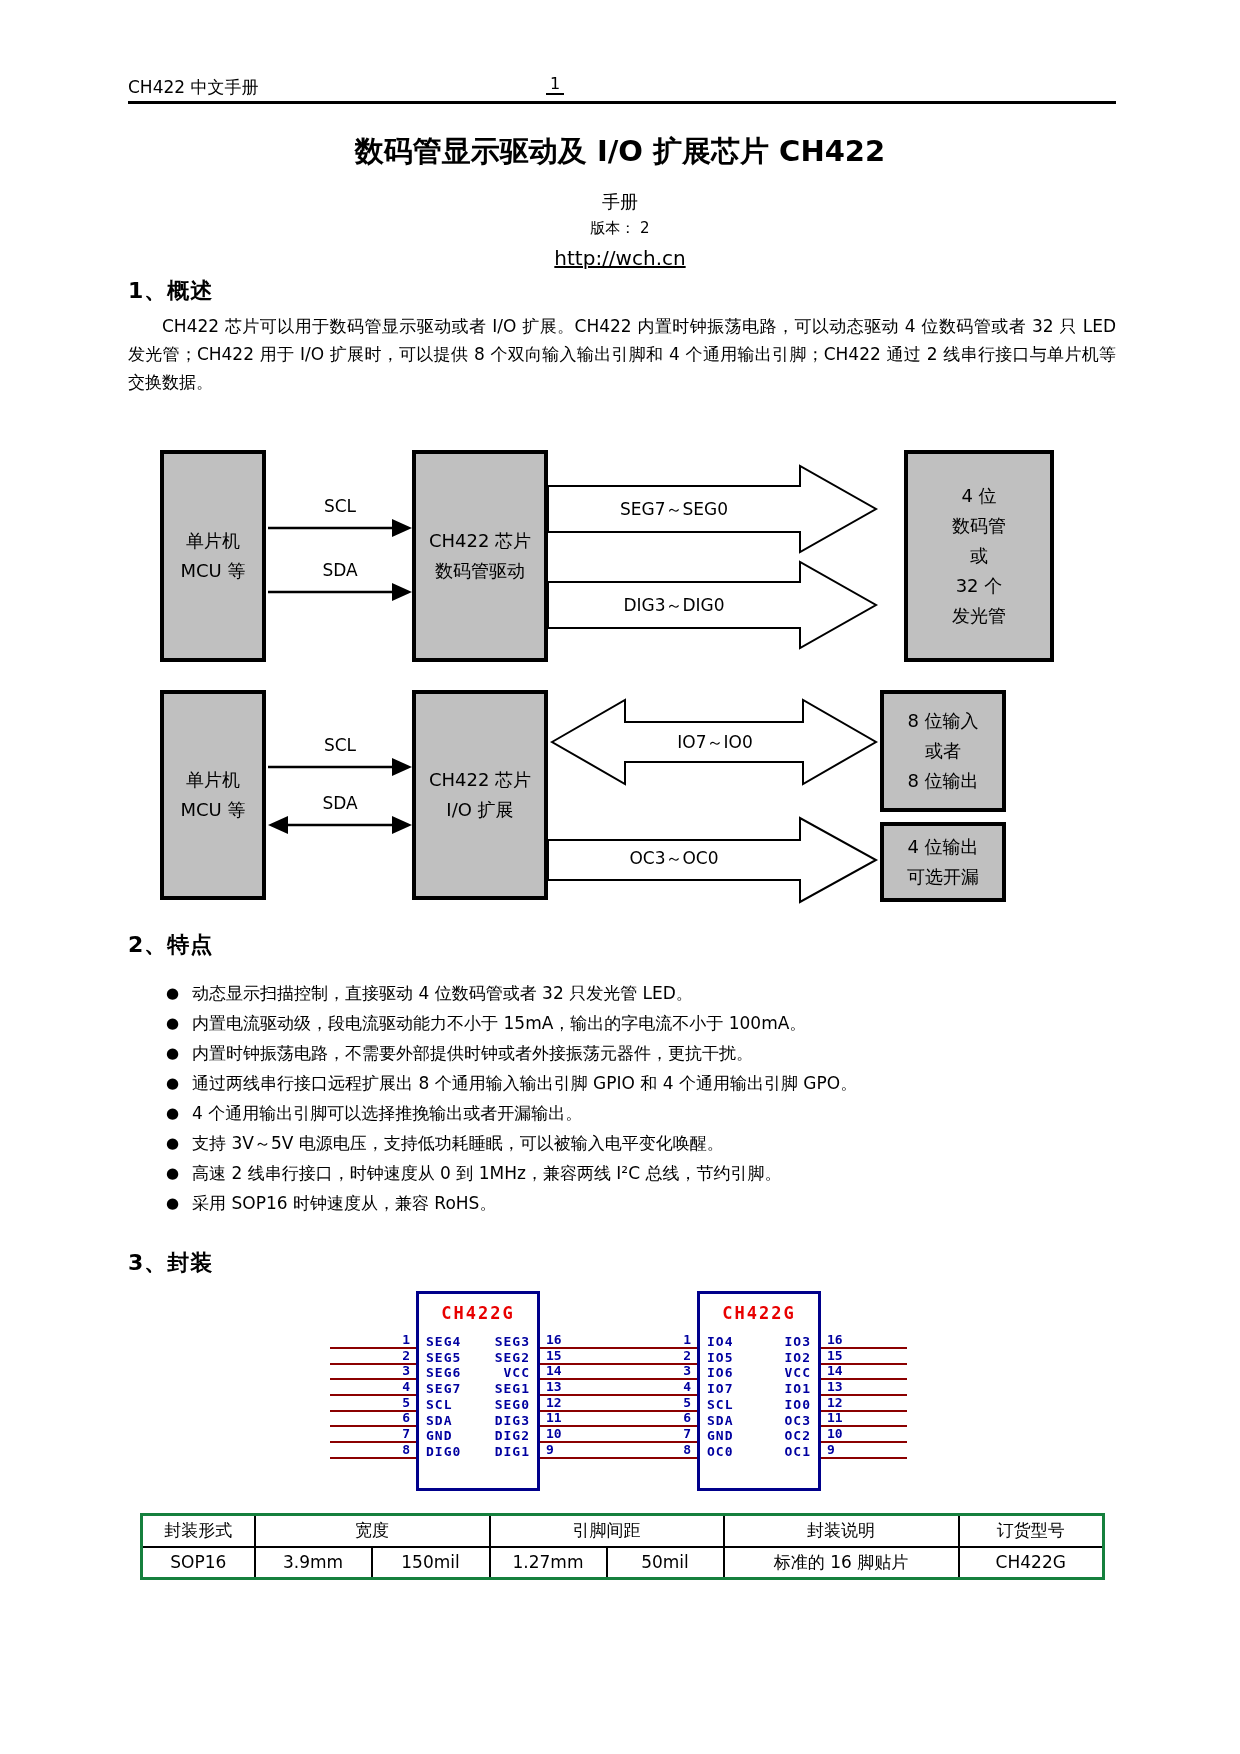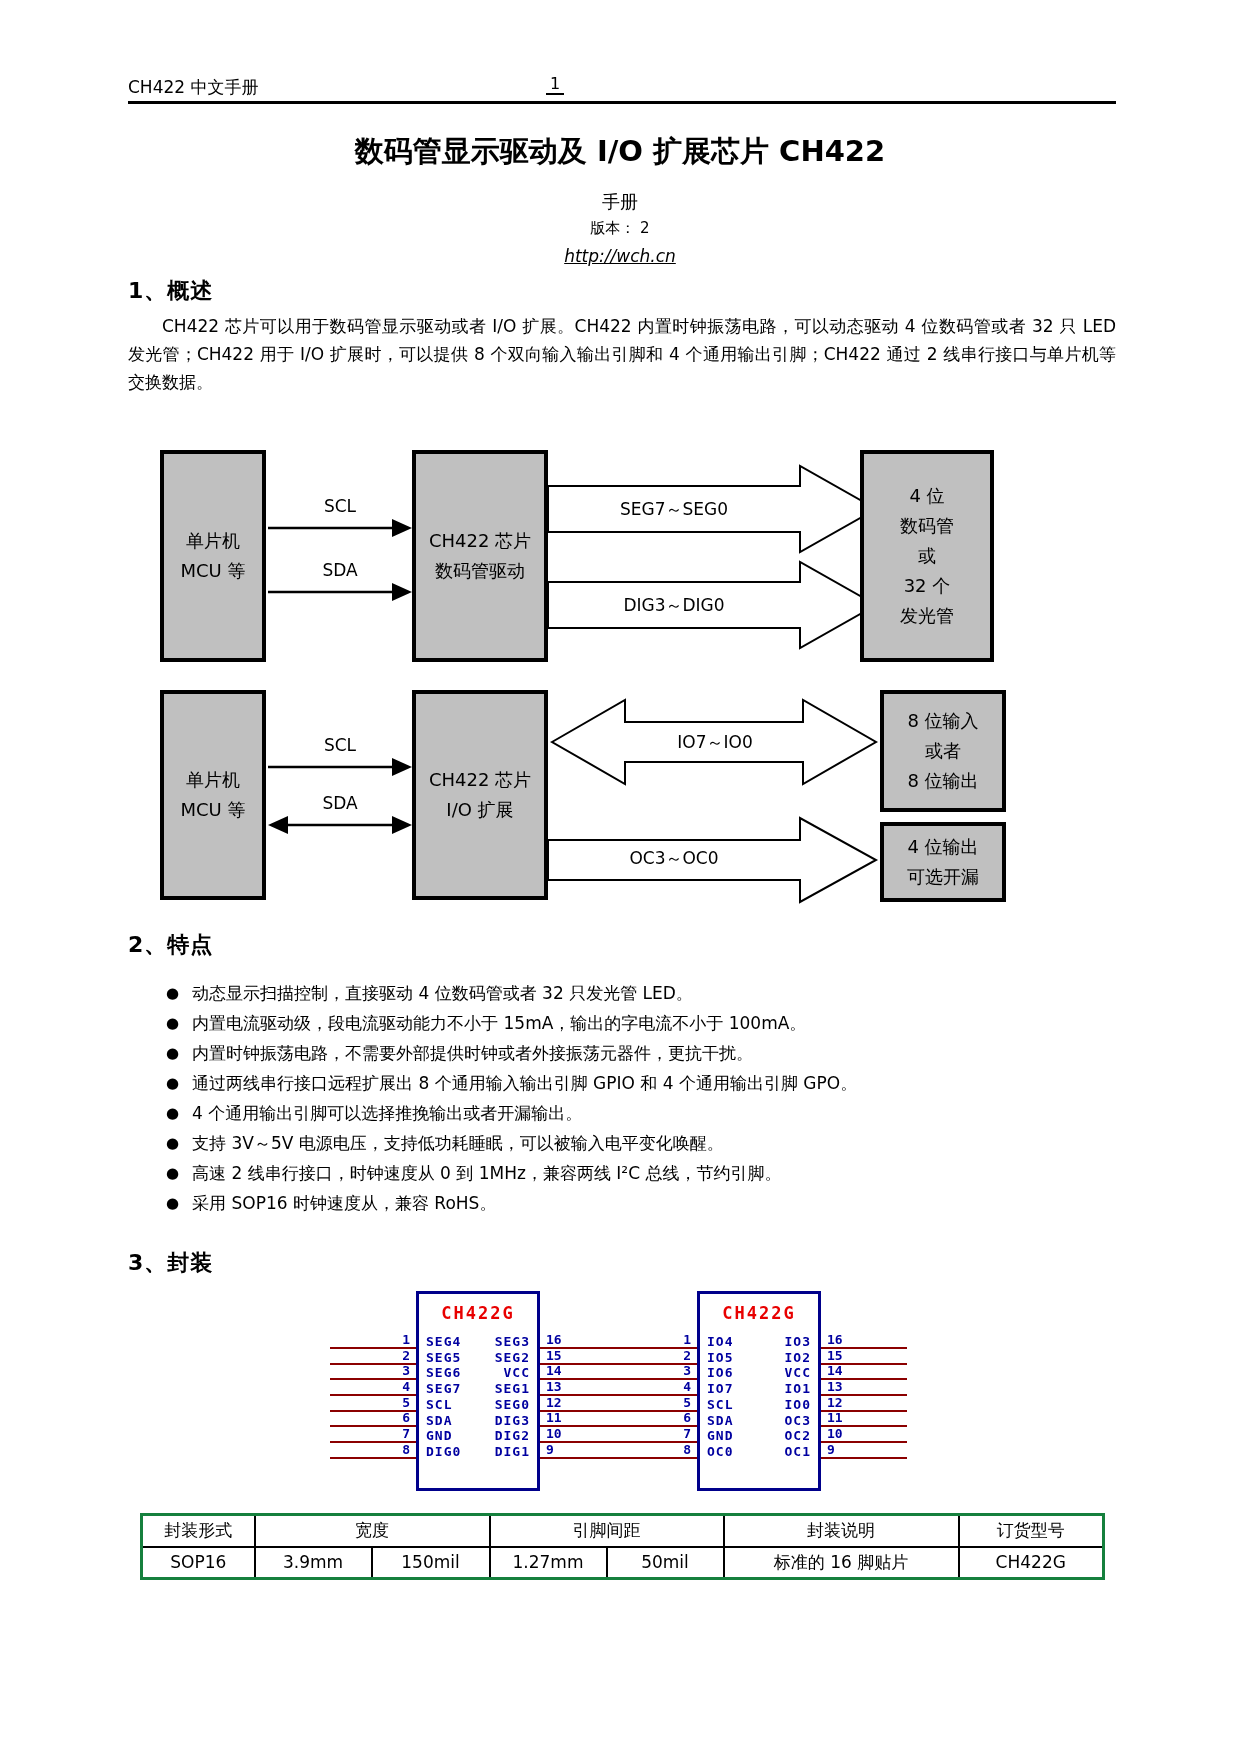--- a/index.html
+++ b/index.html
@@ -8,21 +8,21 @@
 
   
   .hdr-left { position:absolute; left:128px; top:76px; font-size:17px; }
   .hdr-page { position:absolute; left:546px; top:74px; font-size:16px; border-bottom:2px solid #000; padding:0 4px; }
   .hdr-rule { position:absolute; left:128px; top:101px; width:988px; height:3px; background:#000; }
 
   
   .doc-title { position:absolute; left:0; top:132px; width:100%; text-align:center; font-size:29px; font-weight:bold; }
   .sub1 { position:absolute; left:0; top:190px; width:100%; text-align:center; font-size:18px; }
   .sub2 { position:absolute; left:0; top:219px; width:100%; text-align:center; font-size:15px; }
-  .weblink { position:absolute; left:0; top:246px; width:100%; text-align:center; font-size:17px;font-style:italic; }
+  .weblink { position:absolute; left:0; top:246px; width:100%; text-align:center; font-size:20px; }
   .weblink a { color:#000; text-decoration:underline; }
 
   .h2 { position:absolute; left:128px; font-size:22px; font-weight:bold; letter-spacing:1px; }
   .para { position:absolute; left:128px; top:312px; width:988px; font-size:17px; line-height:28px; text-indent:2em; text-align:justify; }
 
   
   .diag { position:absolute; left:0; width:1240px; }
   .gbox { position:absolute; background:#c0c0c0; border:4px solid #000; display:flex; align-items:center; justify-content:center; text-align:center; white-space:pre-line; font-size:18px; line-height:30px; }
   .dlabel { position:absolute; text-align:center; font-size:17px; }
   svg.conn { position:absolute; left:0; top:0; }
@@ -72,21 +72,21 @@
       <polygon points="412,78 392,69 392,87" fill="#000"></polygon>
       <line x1="268" y1="142" x2="398" y2="142" stroke="#000" stroke-width="2.5"></line>
       <polygon points="412,142 392,133 392,151" fill="#000"></polygon>
       <polygon points="548,36 800,36 800,16 876,59 800,102 800,82 548,82" fill="#fff" stroke="#000" stroke-width="2"></polygon>
       <polygon points="548,132 800,132 800,112 876,155 800,198 800,178 548,178" fill="#fff" stroke="#000" stroke-width="2"></polygon>
     </svg>
     <div class="gbox" style="left:160px;top:0;width:106px;height:212px">单片机
 MCU 等</div>
     <div class="gbox" style="left:412px;top:0;width:136px;height:212px">CH422 芯片
 数码管驱动</div>
-    <div class="gbox" style="left:860px;top:0;width:134px;height:212px">4 位
+    <div class="gbox" style="left:904px;top:0;width:150px;height:212px">4 位
 数码管
 或
 32 个
 发光管</div>
     <div class="dlabel" style="left:268px;top:46px;width:144px">SCL</div>
     <div class="dlabel" style="left:268px;top:110px;width:144px">SDA</div>
     <div class="dlabel" style="left:556px;top:48px;width:236px">SEG7～SEG0</div>
     <div class="dlabel" style="left:556px;top:144px;width:236px">DIG3～DIG0</div>
   </div>
 

